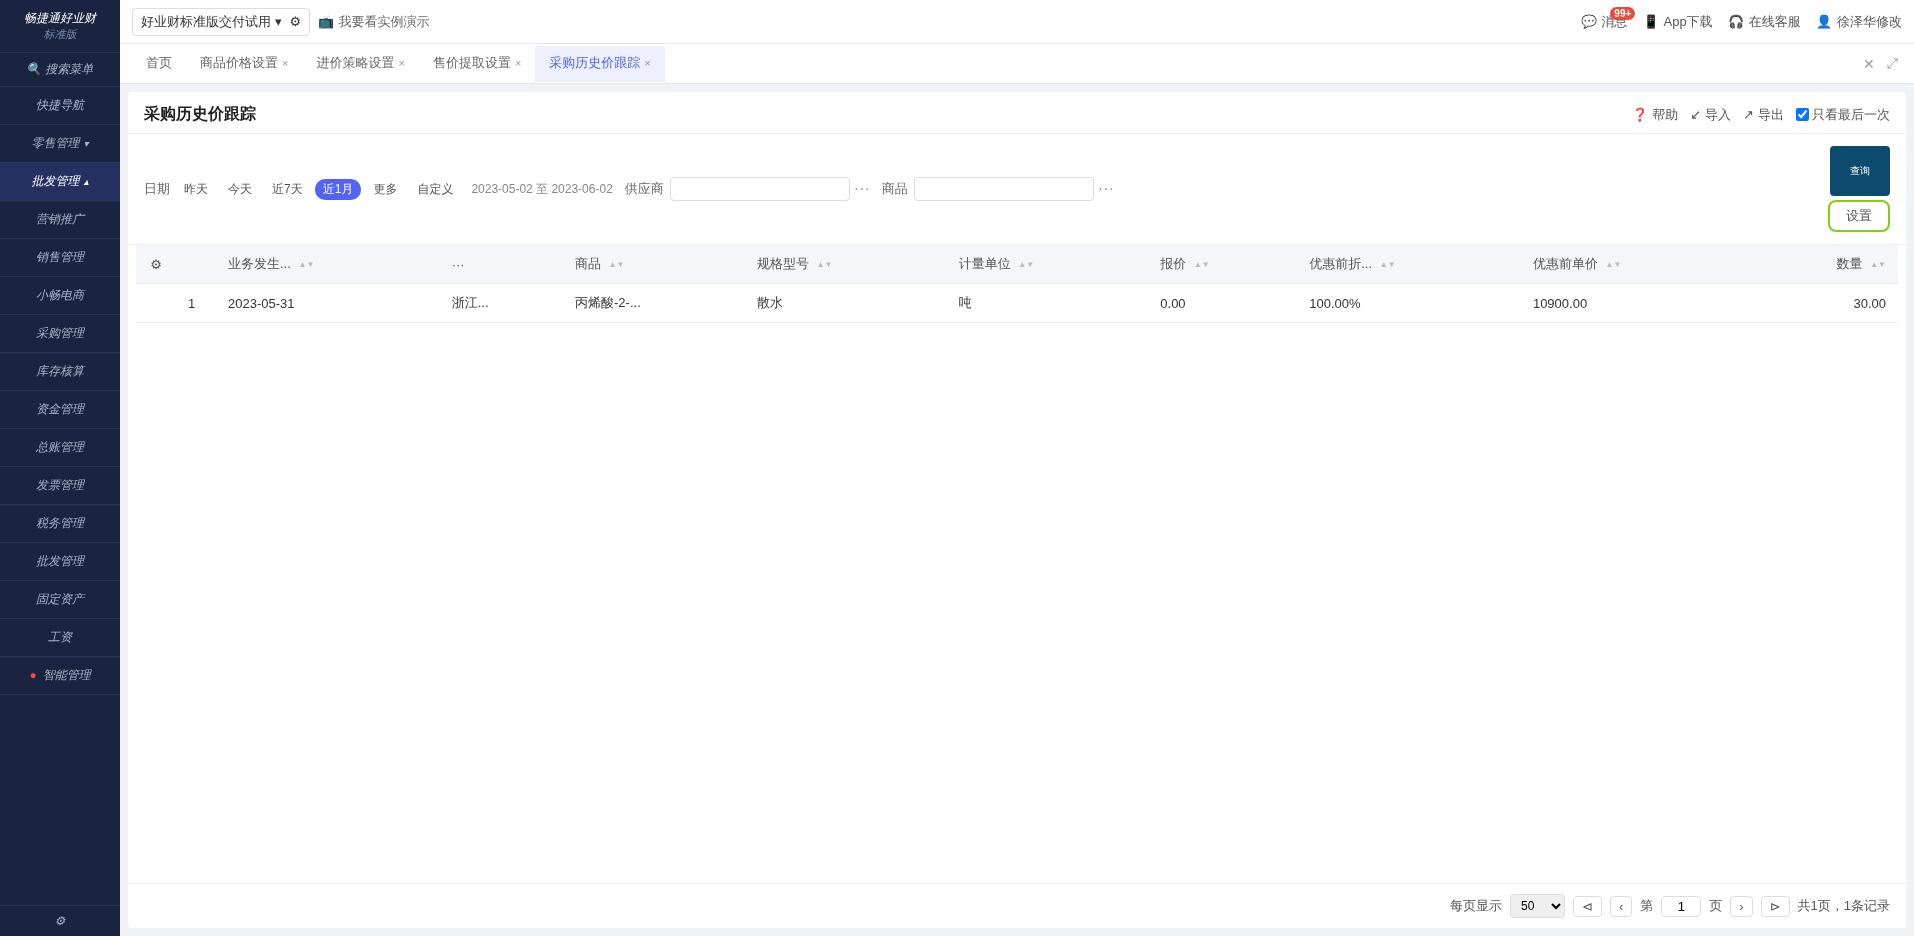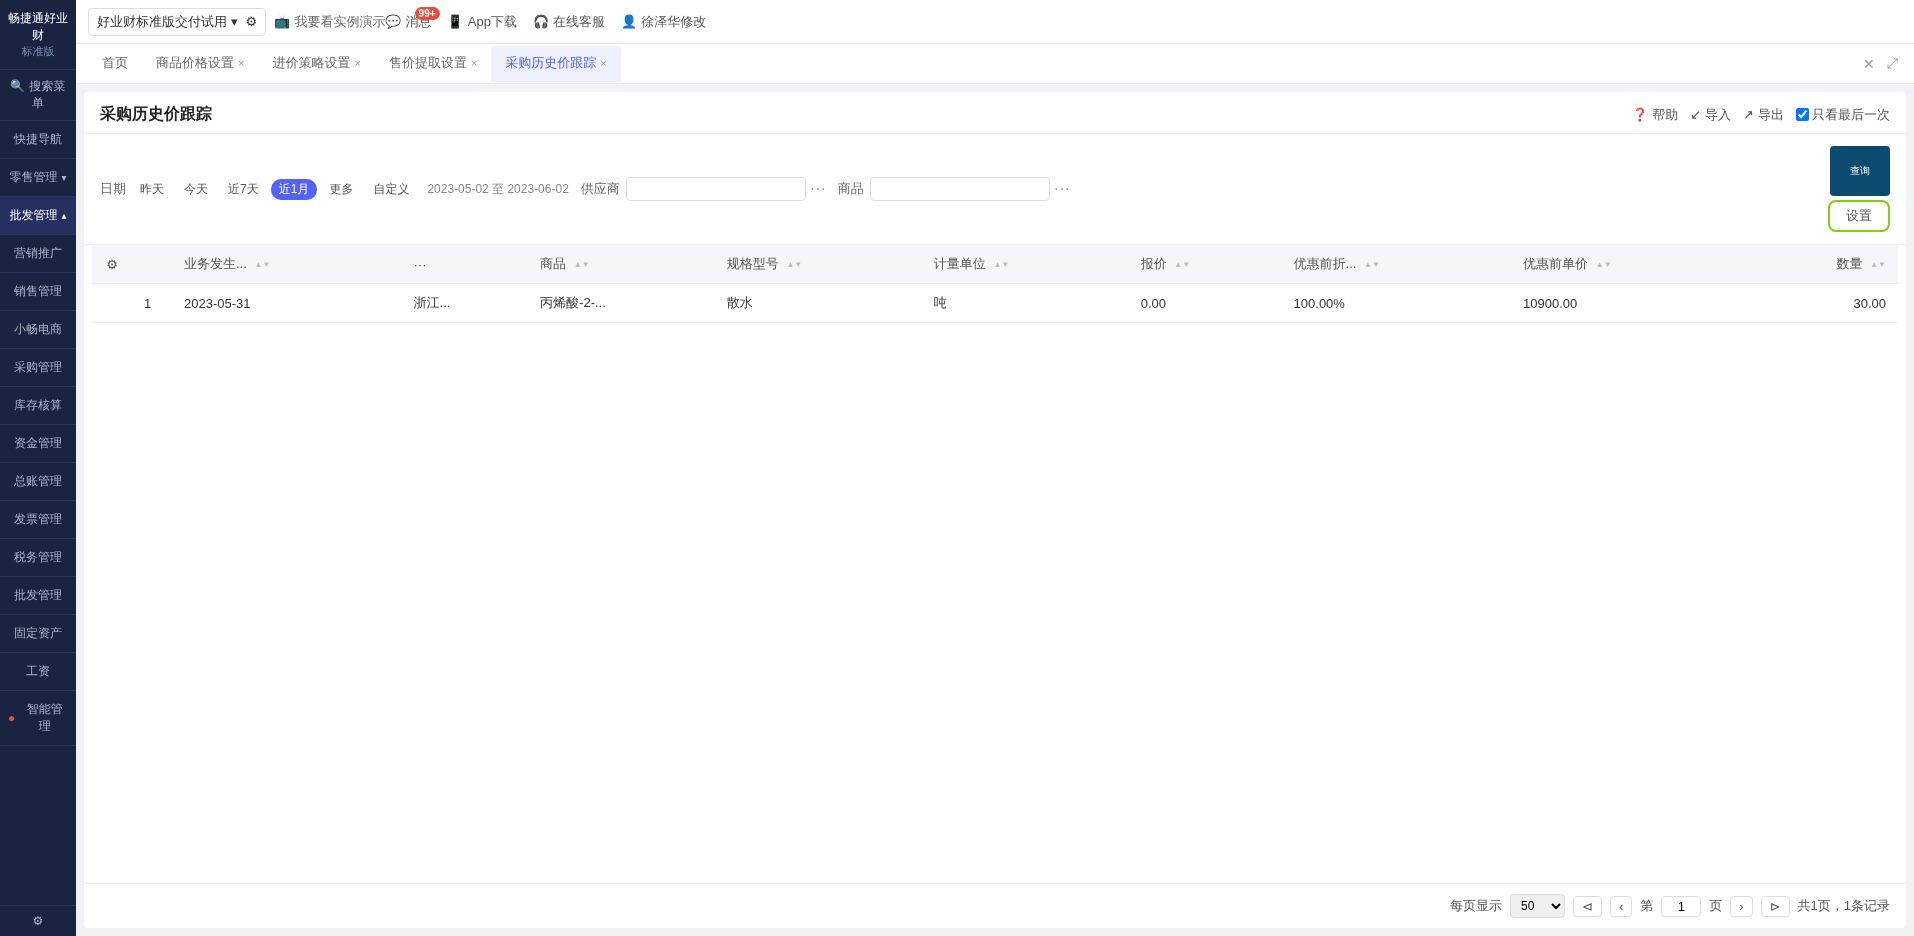--- a/index.html
+++ b/index.html
@@ -1,27 +1,28 @@
 <!DOCTYPE html>
 <html><head>
   <meta charset="utf-8">
   <style>
     * { box-sizing: border-box; margin: 0; padding: 0; font-family: 'Microsoft YaHei', '微软雅黑', Arial, sans-serif; }
     body { background: #f0f2f5; font-size: 13px; color: #333; display: flex; height: 936px; overflow: hidden; }
 
     
     .sidebar {
-      width: 76px;
+      width: 120px;
       background: #1a2340;
       color: #aab4c8;
       display: flex;
       flex-direction: column;
       flex-shrink: 0;
       height: 100%;
       overflow-y: auto;
+      font-style: italic;
     }
     .sidebar-logo {
       padding: 10px 8px;
       border-bottom: 1px solid #2a3558;
       text-align: center;
     }
     .sidebar-logo .logo-title {
       color: #fff;
       font-size: 12px;
       line-height: 1.4;
@@ -71,21 +72,21 @@
       overflow: hidden;
     }
 
     
     .topbar {
       background: #fff;
       border-bottom: 1px solid #e8eaed;
       padding: 6px 12px;
       display: flex;
       align-items: center;
-      justify-content: flex-start;
+      justify-content: space-between;
       height: 44px;
     }
     .topbar-left {
       display: flex;
       align-items: center;
       gap: 8px;
     }
     .version-selector {
       display: flex;
       align-items: center;

